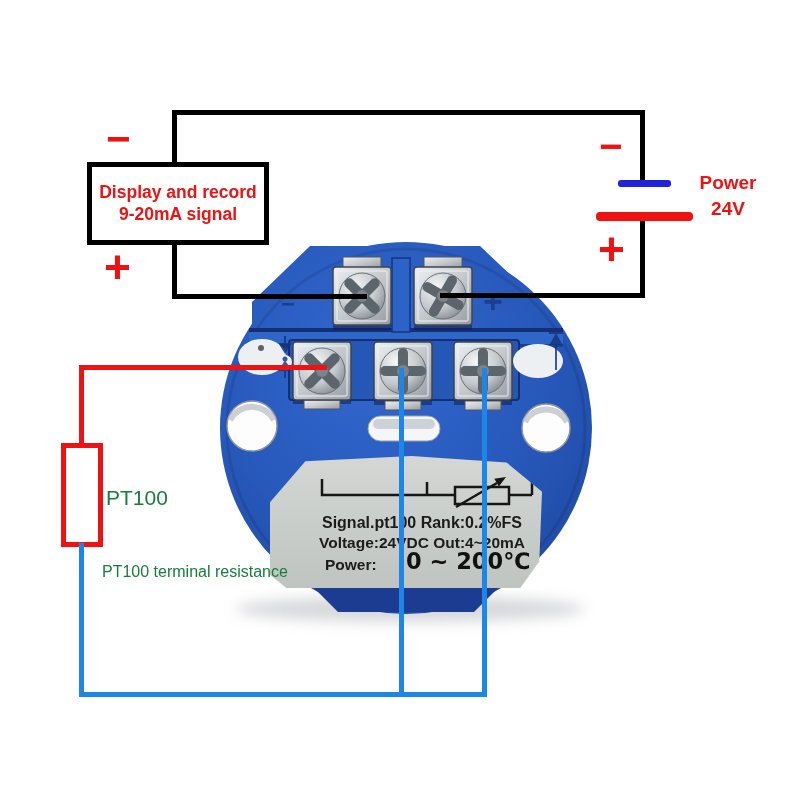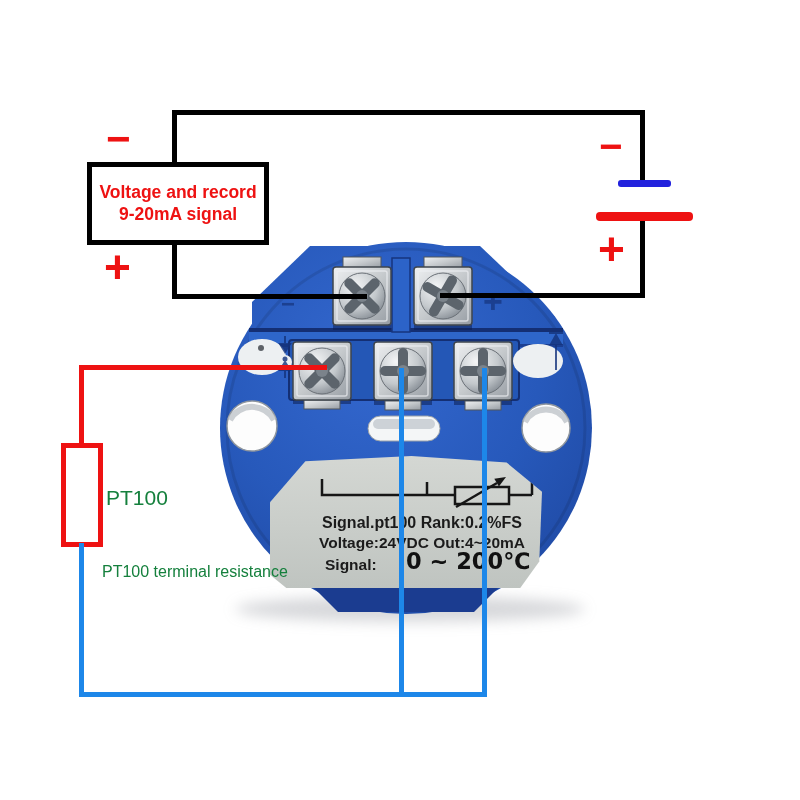--- a/index.html
+++ b/index.html
@@ -200,21 +200,21 @@
         <line x1="157" y1="26" x2="157" y2="39"></line>
         <rect x="185" y="31" width="54" height="17"></rect>
         <path d="M239,39 L262,39"></path>
         <line x1="262" y1="24" x2="262" y2="39"></line>
         <line x1="186" y1="51" x2="227" y2="27"></line>
       </g>
       <polygon points="236,21 228.9,30.6 224.3,22.8" fill="#161616"></polygon>
     </svg>
     <div class="spec" id="spec1">Signal.pt100 Rank:0.2%FS</div>
     <div class="spec" id="spec2">Voltage:24VDC Out:4~20mA</div>
-    <span id="range-label">Signal:</span>
+    <span id="range-label">Power:</span>
     <span id="range-value">0 ~ 200℃</span>
   </div>
 
   <div class="wire wk" style="left:172px;top:110px;width:473px;height:5px;"></div>
   <div class="wire wk" style="left:172px;top:110px;width:5px;height:54px;"></div>
   <div class="wire wk" style="left:172px;top:243px;width:5px;height:55px;"></div>
   <div class="wire wk" style="left:172px;top:294px;width:195px;height:5px;"></div>
   <div class="wire wk" style="left:640px;top:110px;width:5px;height:76px;"></div>
   <div class="wire wk" style="left:640px;top:214px;width:5px;height:84px;"></div>
   <div class="wire wk" style="left:440px;top:293px;width:205px;height:5px;"></div>
@@ -225,25 +225,29 @@
   <div class="wire wr" style="left:79px;top:365px;width:248px;height:5px;"></div>
   <div class="wire wr" style="left:79px;top:365px;width:5px;height:82px;"></div>
   <div id="pt100-box"></div>
 
   <div class="wire wb" style="left:79px;top:543px;width:5px;height:152px;"></div>
   <div class="wire wb" style="left:79px;top:692px;width:408px;height:5px;"></div>
   <div class="wire wb" style="left:399px;top:368px;width:5px;height:329px;"></div>
   <div class="wire wb" style="left:482px;top:368px;width:5px;height:329px;"></div>
 
   <div id="display-box">
-    <div class="ln">Voltage and record</div>
+    <div class="ln">Display and record</div>
     <div class="ln">9-20mA signal</div>
   </div>
   <span class="sign" style="left:106px;top:118px;font-size:42px;">−</span>
   <span class="sign" style="left:104px;top:244px;font-size:46px;">+</span>
 
   <span class="sign" style="left:599px;top:126px;font-size:40px;">−</span>
   <span class="sign" style="left:598px;top:226px;font-size:46px;">+</span>
+  <div id="power-label">
+    <div>Power</div>
+    <div>24V</div>
+  </div>
 
   <span class="red-t abs" id="pt100-name">PT100</span>
   <span class="red-t abs" id="pt100-caption">PT100 terminal resistance</span>
 
 </div>
 
 </body></html>

